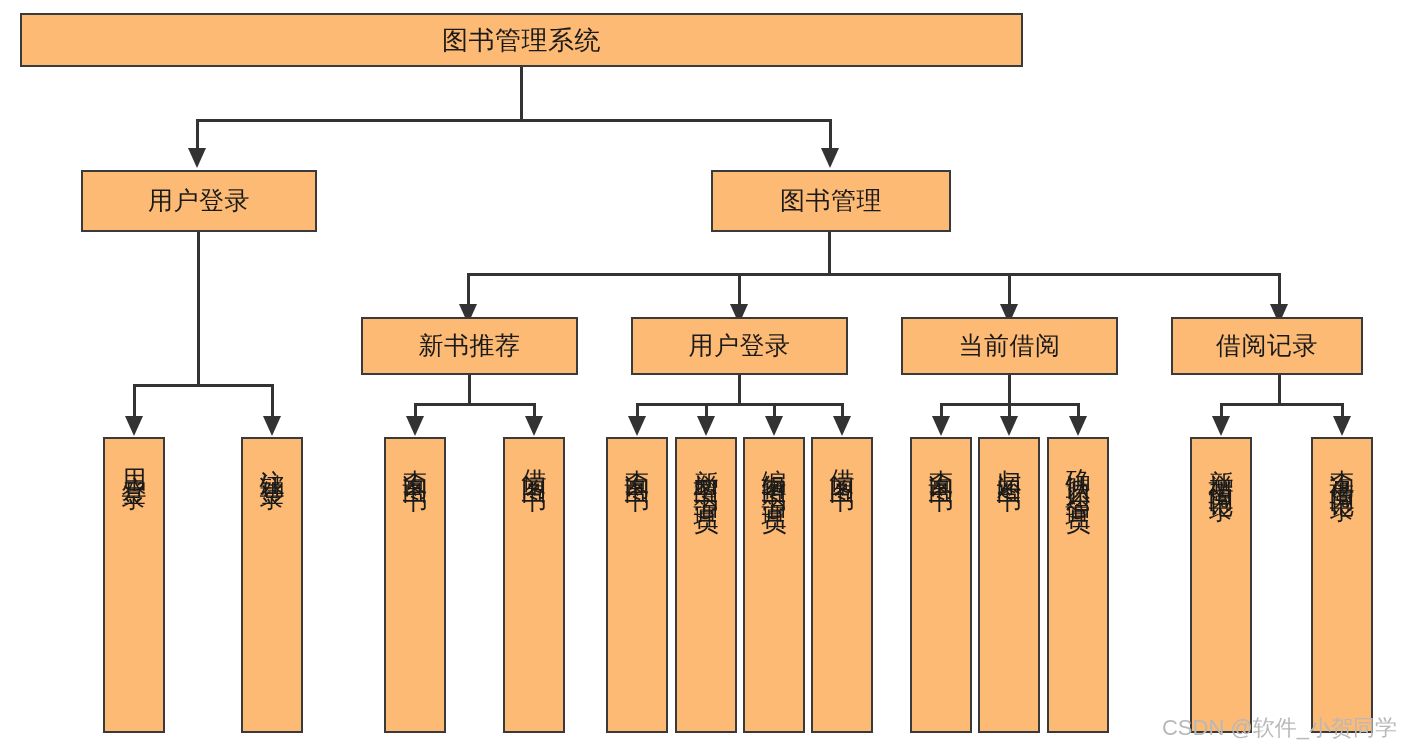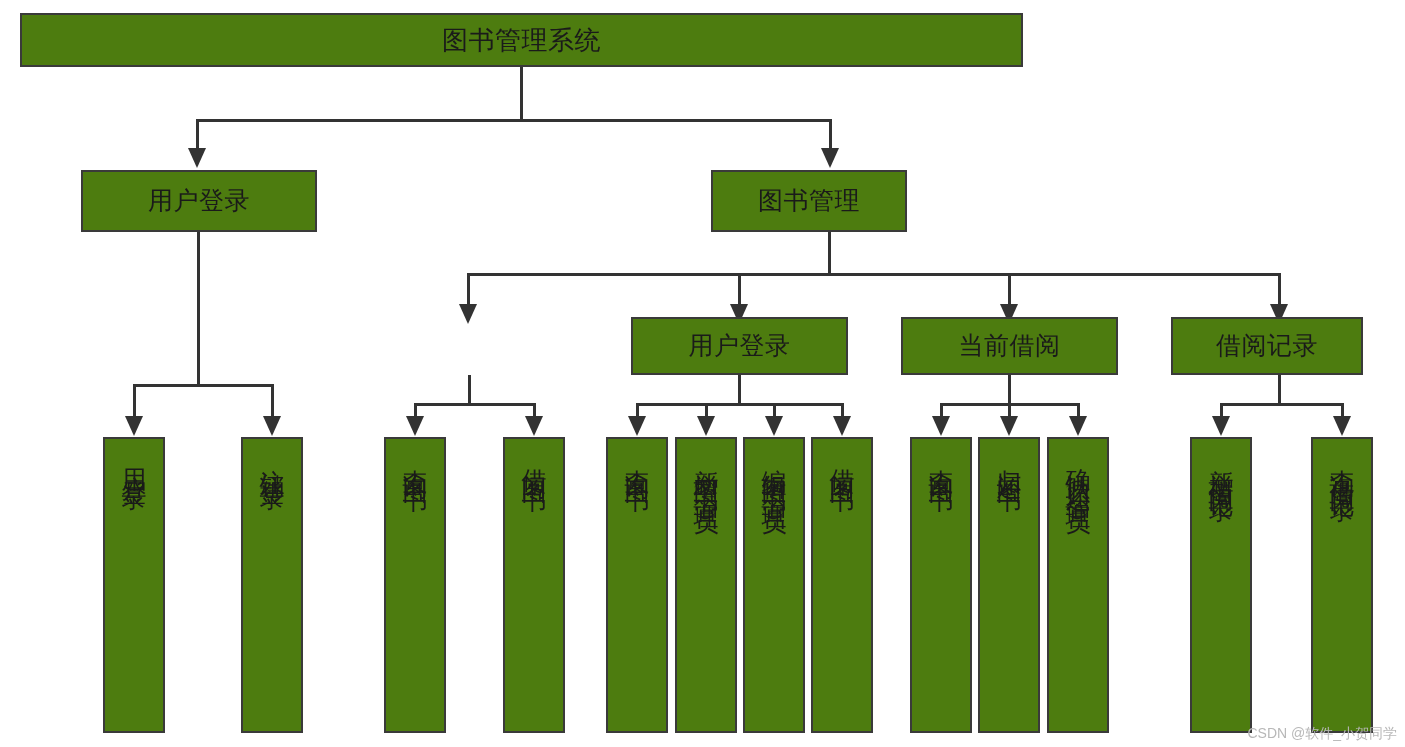--- a/index.html
+++ b/index.html
@@ -12,21 +12,21 @@
     position:relative;
     width:1405px;
     height:747px;
     background:#ffffff;
     overflow:hidden;
   }
   
   .node{
     position:absolute;
     box-sizing:border-box;
-    background:#4d7c0f;
+    background:#fdba74;
     border:2px solid #3a3a3a;
     display:flex;
     align-items:center;
     justify-content:center;
     text-align:center;
     color:#1a1a1a;
   }
   .node .lbl{
     display:block;
     line-height:1.18;
@@ -64,21 +64,21 @@
     width:0;height:0;
     border-left:9px solid transparent;
     border-right:9px solid transparent;
     border-top:20px solid #333333;
   }
   
   #watermark{
     position:absolute;
     right:8px;
     bottom:4px;
-    font-size:14px;
+    font-size:22px;
     color:#b8b8b8;
     font-family:"Liberation Sans","DejaVu Sans",sans-serif;
     white-space:nowrap;
     pointer-events:none;
   }
 </style>
 </head>
 <body>
 
 <div id="diagram">
@@ -92,21 +92,21 @@
   <div class="ln h" style="left:196px;top:119px;width:636px;"></div>
 
   <div class="ln v" style="left:196px;top:119px;height:30px;"></div>
   <div class="arw" style="left:188px;top:148px;"></div>
   <div class="ln v" style="left:829px;top:119px;height:30px;"></div>
   <div class="arw" style="left:821px;top:148px;"></div>
 
   <div class="node h" style="left:81px;top:170px;width:236px;height:62px;">
     <span class="lbl">用户登录</span>
   </div>
-  <div class="node h" style="left:711px;top:170px;width:196px;height:62px;justify-content:center;">
+  <div class="node h" style="left:711px;top:170px;width:240px;height:62px;justify-content:center;">
     <span class="lbl">图书管理</span>
   </div>
 
   <div class="ln v" style="left:197px;top:232px;height:152px;"></div>
   <div class="ln h" style="left:133px;top:384px;width:140px;"></div>
   <div class="ln v" style="left:133px;top:384px;height:33px;"></div>
   <div class="arw" style="left:125px;top:416px;"></div>
   <div class="ln v" style="left:271px;top:384px;height:33px;"></div>
   <div class="arw" style="left:263px;top:416px;"></div>
 
@@ -114,20 +114,23 @@
   <div class="ln h" style="left:467px;top:273px;width:814px;"></div>
   <div class="ln v" style="left:467px;top:273px;height:32px;"></div>
   <div class="arw" style="left:459px;top:304px;"></div>
   <div class="ln v" style="left:738px;top:273px;height:32px;"></div>
   <div class="arw" style="left:730px;top:304px;"></div>
   <div class="ln v" style="left:1008px;top:273px;height:32px;"></div>
   <div class="arw" style="left:1000px;top:304px;"></div>
   <div class="ln v" style="left:1278px;top:273px;height:32px;"></div>
   <div class="arw" style="left:1270px;top:304px;"></div>
 
+  <div class="node h" style="left:361px;top:317px;width:217px;height:58px;">
+    <span class="lbl">新书推荐</span>
+  </div>
   <div class="node h" style="left:631px;top:317px;width:217px;height:58px;">
     <span class="lbl">用户登录</span>
   </div>
   <div class="node h" style="left:901px;top:317px;width:217px;height:58px;">
     <span class="lbl">当前借阅</span>
   </div>
   <div class="node h" style="left:1171px;top:317px;width:192px;height:58px;">
     <span class="lbl">借阅记录</span>
   </div>
 

